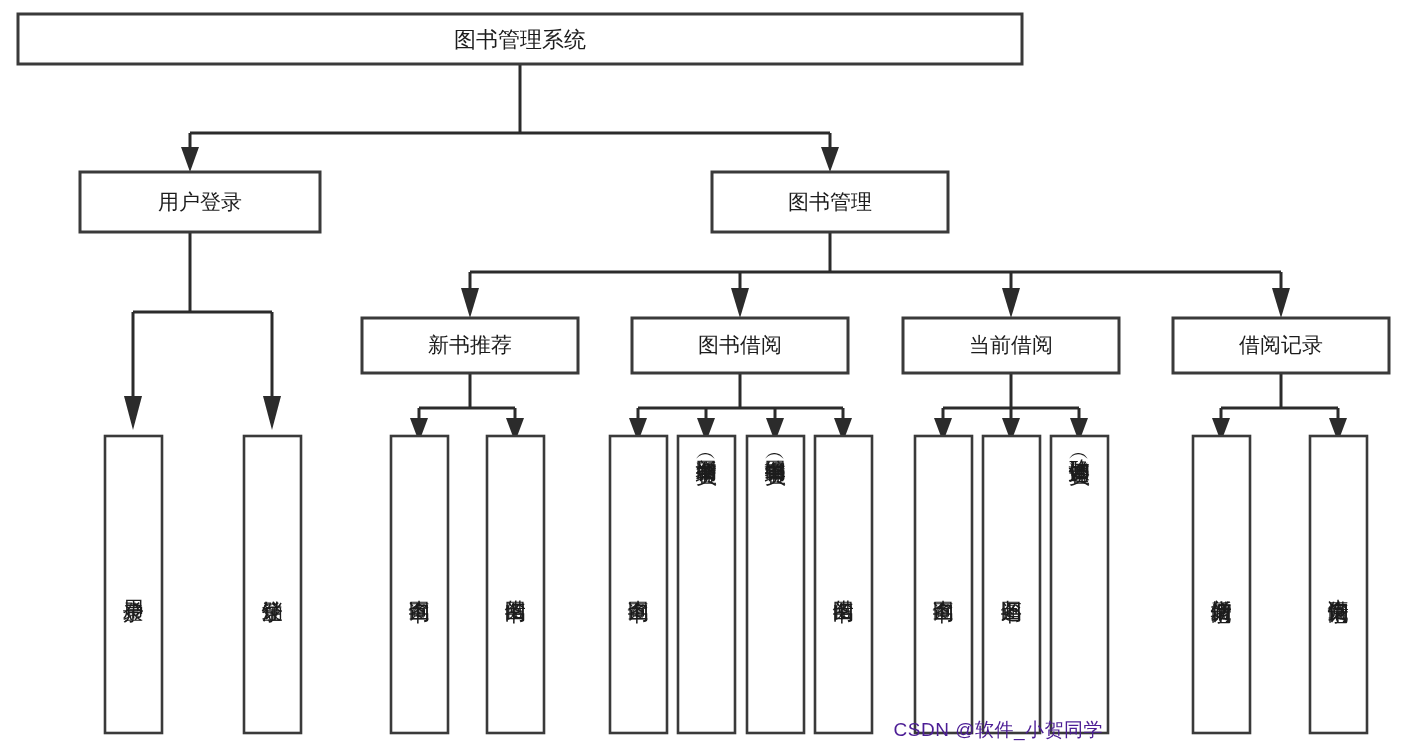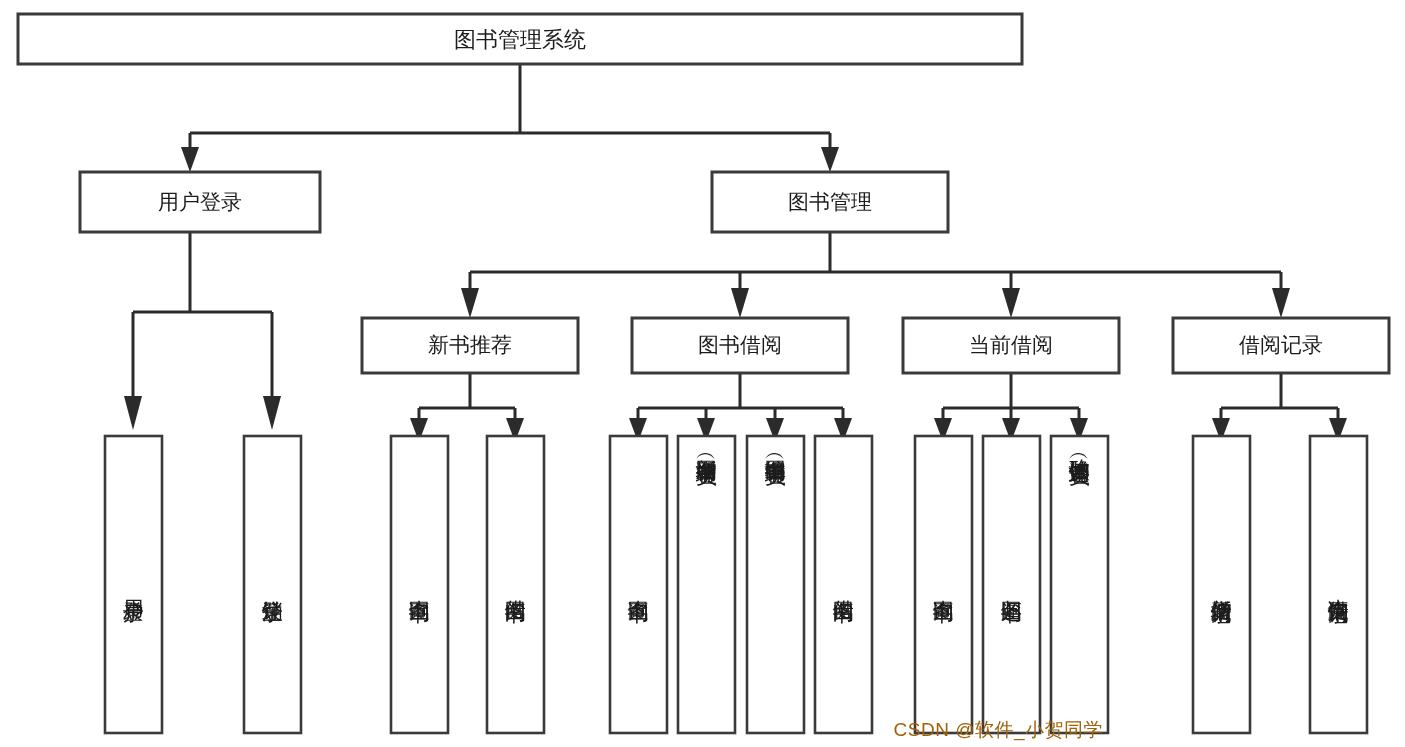--- a/index.html
+++ b/index.html
@@ -81,21 +81,21 @@
     color: #1c1c1c;
     letter-spacing: 1px;
     white-space: nowrap;
   }
   .watermark {
     position: absolute;
     right: 8px;
     bottom: 4px;
     font-family: "Liberation Sans", "DejaVu Sans", sans-serif;
     font-size: 19px;
-    color: #a16207;
+    color: #4c1d95;
     letter-spacing: 0.5px;
     user-select: none;
   }
 </style>
 </head>
 <body>
 
 <div id="diagram-root">
 
   <svg class="flow" viewBox="0 0 1405 747">

